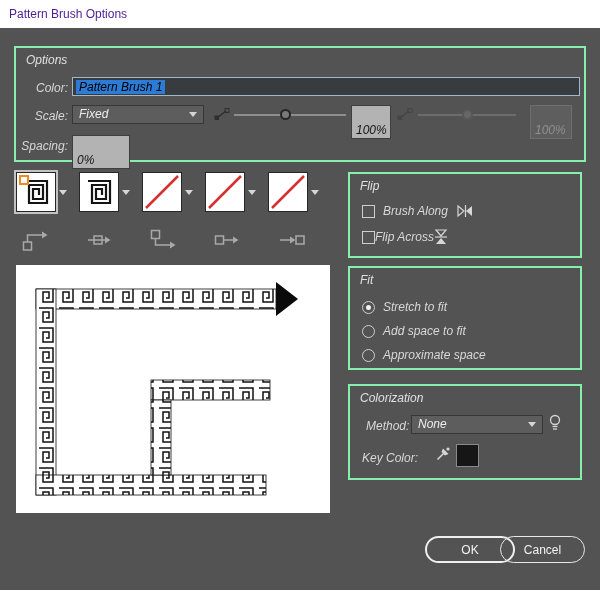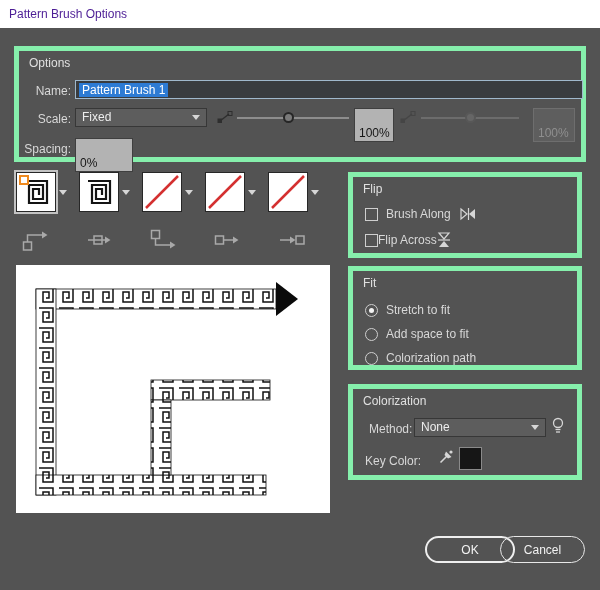--- a/index.html
+++ b/index.html
@@ -8,29 +8,29 @@
     position: relative; width: 600px; height: 590px;
     background: #535353; overflow: hidden;
     font-family: "Liberation Sans", sans-serif; font-size: 12px; color: #dcdcdc;
   }
   .titlebar {
     position: absolute; left: 0; top: 0; width: 600px; height: 28px;
     background: #ffffff; color: #4c1d95; display: flex; align-items: center;
     padding-left: 9px; font-size: 12px;
   }
   .abs { position: absolute; }
-  .group { position: absolute; border: 5px solid #86efac; }
+  .group { position: absolute; border: 2px solid #86efac; font-style: italic; }
   .gtitle { position: absolute; left: 10px; top: 5px; color: #e0e0e0; }
   .lbl { color: #d8d8d8; line-height: 18px; }
   .r { text-align: right; }
   .input {
     background: #393c3f; border: 1px solid #9fb8cc; color: #f2f2f2;
     display: flex; align-items: center; padding: 0 3px;
   }
-  .sel { padding: 0 3px; color: #ffffff; }
+  .sel { padding: 0 3px; color: #000000; }
   .dd {
     background: #5d5d5d; border: 1px solid #373737; color: #ededed;
     display: flex; align-items: center; justify-content: space-between;
     padding: 4px 6px; line-height: 17px;
   }
   .caret { width: 0; height: 0; border-left: 4px solid transparent; border-right: 4px solid transparent; border-top: 5px solid #d6d6d6; }
   .num { background: #b3b3b3; border: 1px solid #3f3f3f; color: #161616; line-height: 16px; padding: 16px 4px; }
   .num.dis { background: #5e5e5e; border-color: #6e6e6e; color: #8f8f8f; }
   .track { position: absolute; height: 2px; background: #8d8d8d; }
   .track.dis { background: #6c6c6c; }
@@ -57,21 +57,21 @@
 
 <div id="win">
 
   <div class="titlebar">
     <span>Pattern Brush Options</span>
   </div>
 
   <div class="group" style="left:14px;top:46px;width:572px;height:116px">
     <span class="gtitle">Options</span>
 
-    <span class="lbl r abs" style="left:2px;top:31px;width:50px">Name:</span>
+    <span class="lbl r abs" style="left:2px;top:31px;width:50px">Color:</span>
     <div class="input abs" style="left:56px;top:29px;width:508px;height:19px">
       <span class="sel" style="background: rgb(45, 123, 212);">Pattern Brush 1</span>
     </div>
 
     <span class="lbl r abs" style="left:2px;top:59px;width:50px">Scale:</span>
     <div class="dd abs" style="left:56px;top:57px;width:132px;height:19px">
       <span>Fixed</span>
       <span class="caret"></span>
     </div>
 
@@ -215,21 +215,21 @@
     <div class="row" style="left:12px;top:30px;gap:8px">
       <span class="radio on"></span>
       <span class="lbl">Stretch to fit</span>
     </div>
     <div class="row" style="left:12px;top:54px;gap:8px">
       <span class="radio"></span>
       <span class="lbl">Add space to fit</span>
     </div>
     <div class="row" style="left:12px;top:78px;gap:8px">
       <span class="radio"></span>
-      <span class="lbl">Colorization path</span>
+      <span class="lbl">Approximate space</span>
     </div>
   </div>
 
   <div class="group" style="left:348px;top:384px;width:234px;height:96px">
     <span class="gtitle">Colorization</span>
     <span class="lbl abs" style="left:16px;top:31px">Method:</span>
     <div class="dd abs" style="left:61px;top:29px;width:132px;height:19px">
       <span>None</span>
       <span class="caret"></span>
     </div>

